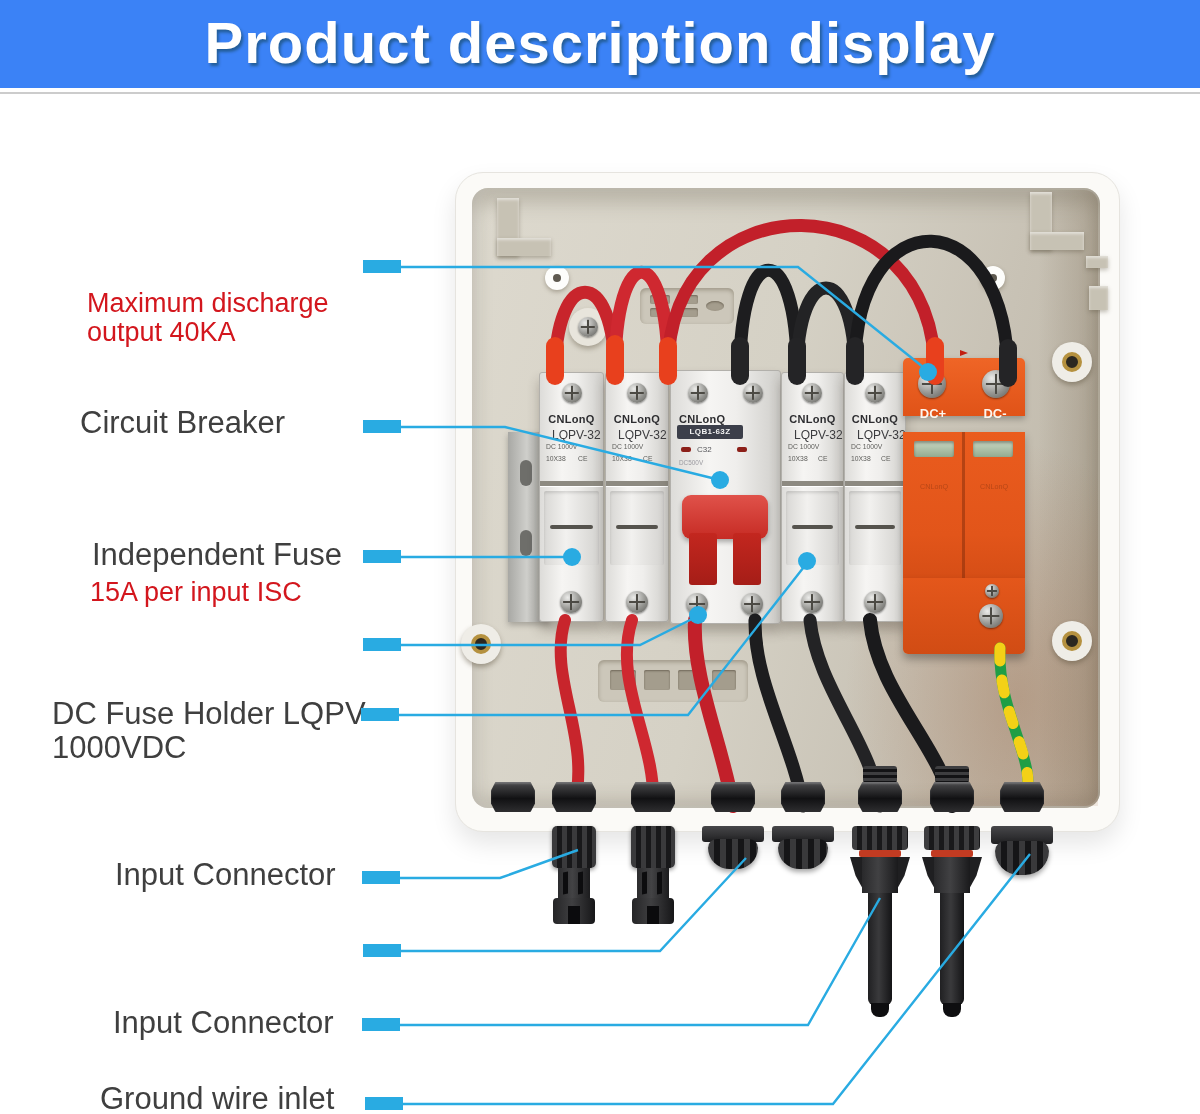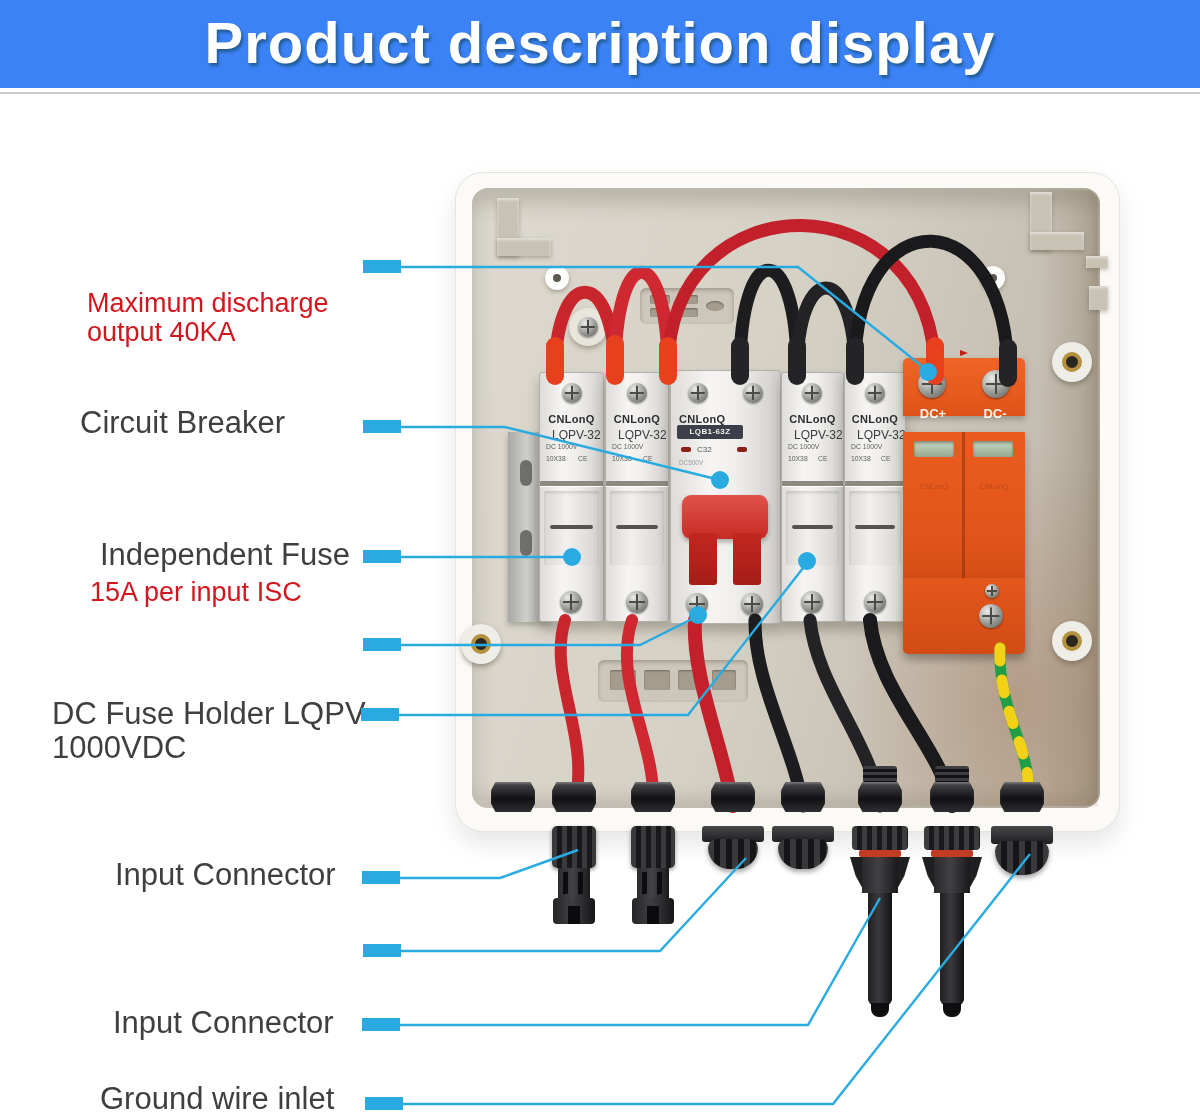--- a/index.html
+++ b/index.html
@@ -337,21 +337,21 @@
       <div class="mc4m-pin"></div>
       <div class="mc4m-tip"></div>
   </div>
   <div class="conn" style="left:991px;top:826px;width:62px;height:54px;">
     <div class="gland-top" style="width:62px;height:18px;"></div>
       <div class="gland-dome" style="left:4px;top:15px;width:54px;height:34px;"></div>
   </div>
 
   <div class="note" style="left:87px;top:289px;width:260px;">Maximum discharge output 40KA</div>
   <div class="lbl" style="left:80px;top:406px;">Circuit Breaker</div>
-  <div class="lbl" style="left:100px;top:538px;">Independent Fuse</div>
+  <div class="lbl" style="left:92px;top:538px;">Independent Fuse</div>
   <div class="note" style="left:90px;top:578px;width:300px;">15A per input ISC</div>
   <div class="lbl" style="left:52px;top:697px;width:330px;">DC Fuse Holder LQPV 1000VDC</div>
   <div class="lbl" style="left:115px;top:858px;">Input Connector</div>
   <div class="lbl" style="left:113px;top:1006px;">Input Connector</div>
   <div class="lbl" style="left:100px;top:1082px;">Ground wire inlet</div>
 
   <svg class="callouts" style="left:0;top:0;" width="1200" height="1114" viewBox="0 0 1200 1114">
     <g stroke="#29abe2" stroke-width="2.4" fill="none">
       <polyline points="401,267 798,267 928,371"></polyline>
       <polyline points="401,427 505,427 720,480"></polyline>

